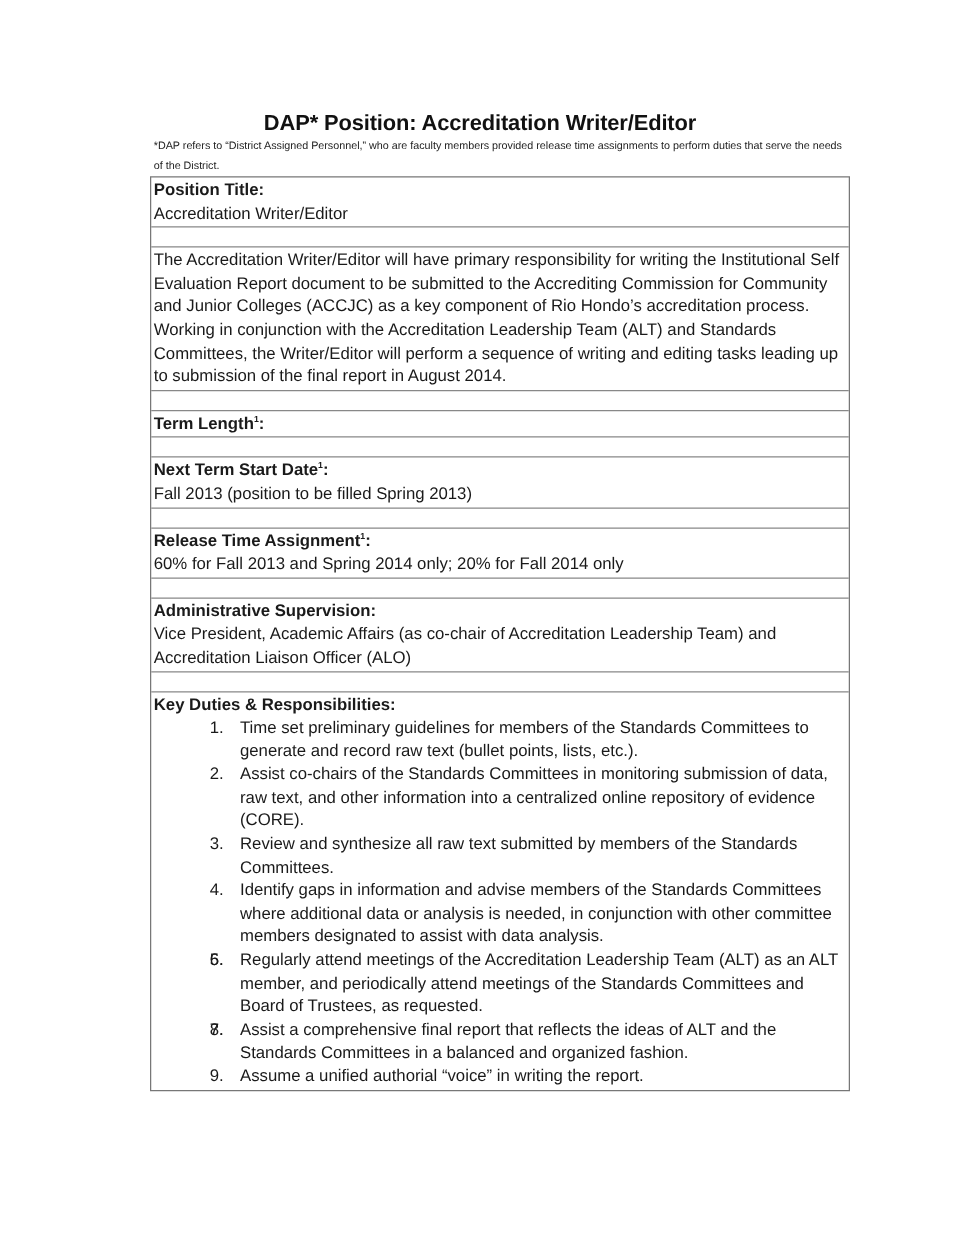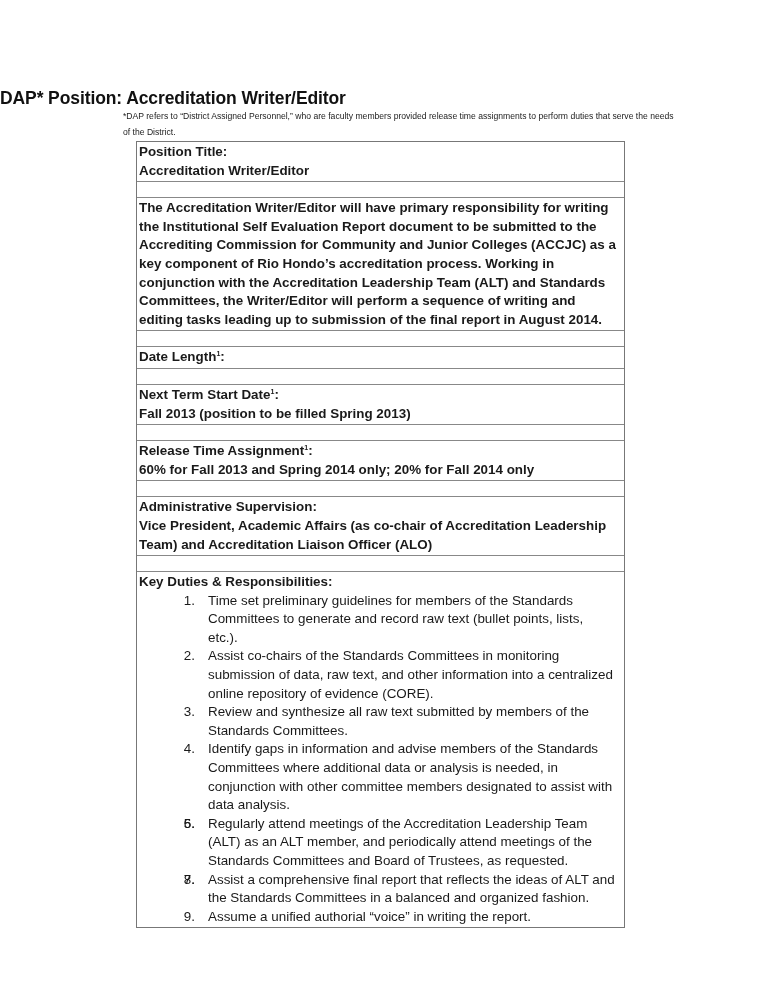--- a/index.html
+++ b/index.html
@@ -13,39 +13,40 @@
       position: relative;
       overflow: hidden;
       font-family: "Liberation Sans", "DejaVu Sans", sans-serif;
       color: #1a1a1a;
     }
     .page-title {
       position: absolute;
       top: 88px;
       left: 0;
       width: 768px;
+      text-align: center;
       font-weight: bold;
       font-size: 17.5px;
       letter-spacing: -0.1px;
       color: #111;
     }
     .footnote {
       position: absolute;
       top: 108px;
       left: 123px;
       width: 560px;
       font-size: 8.6px;
       line-height: 16px;
       color: #222;
     }
     .doc-table {
       position: absolute;
       top: 141px;
-      left: 136px;
-      width: 489px;
+      left: 120px;
+      width: 560px;
       border: 1.5px solid #777;
       border-collapse: collapse;
       box-sizing: border-box;
     }
     .row {
       border-bottom: 1.5px solid #888;
       padding: 1px 2px 1px 2px;
       font-size: 13.4px;
       line-height: 18.6px;
       box-sizing: border-box;
@@ -59,21 +60,20 @@
       font-weight: bold;
       display: block;
     }
     .label sup {
       font-size: 7px;
       vertical-align: super;
       line-height: 0;
     }
     .value {
       display: block;
-      font-weight: bold;
     }
     ol.duties {
       list-style: none;
       margin: 0;
       padding: 0;
     }
     ol.duties li {
       position: relative;
       padding-left: 69px;
       padding-right: 6px;
@@ -98,21 +98,21 @@
     <span class="value">Accreditation Writer/Editor</span>
   </div>
   <div class="row spacer"></div>
 
   <div class="row">
     <span class="value">The Accreditation Writer/Editor will have primary responsibility for writing the Institutional Self Evaluation Report document to be submitted to the Accrediting Commission for Community and Junior Colleges (ACCJC) as a key component of Rio Hondo’s accreditation process.  Working in conjunction with the Accreditation Leadership Team (ALT) and Standards Committees, the Writer/Editor will perform a sequence of writing and editing tasks leading up to submission of the final report in August 2014.</span>
   </div>
   <div class="row spacer"></div>
 
   <div class="row">
-    <span class="label"><span>Date Length</span><sup>1</sup><span>:</span></span>
+    <span class="label"><span>Term Length</span><sup>1</sup><span>:</span></span>
   </div>
   <div class="row spacer"></div>
 
   <div class="row">
     <span class="label"><span>Next Term Start Date</span><sup>1</sup><span>:</span></span>
     <span class="value">Fall 2013 (position to be filled Spring 2013)</span>
   </div>
   <div class="row spacer"></div>
 
   <div class="row">

